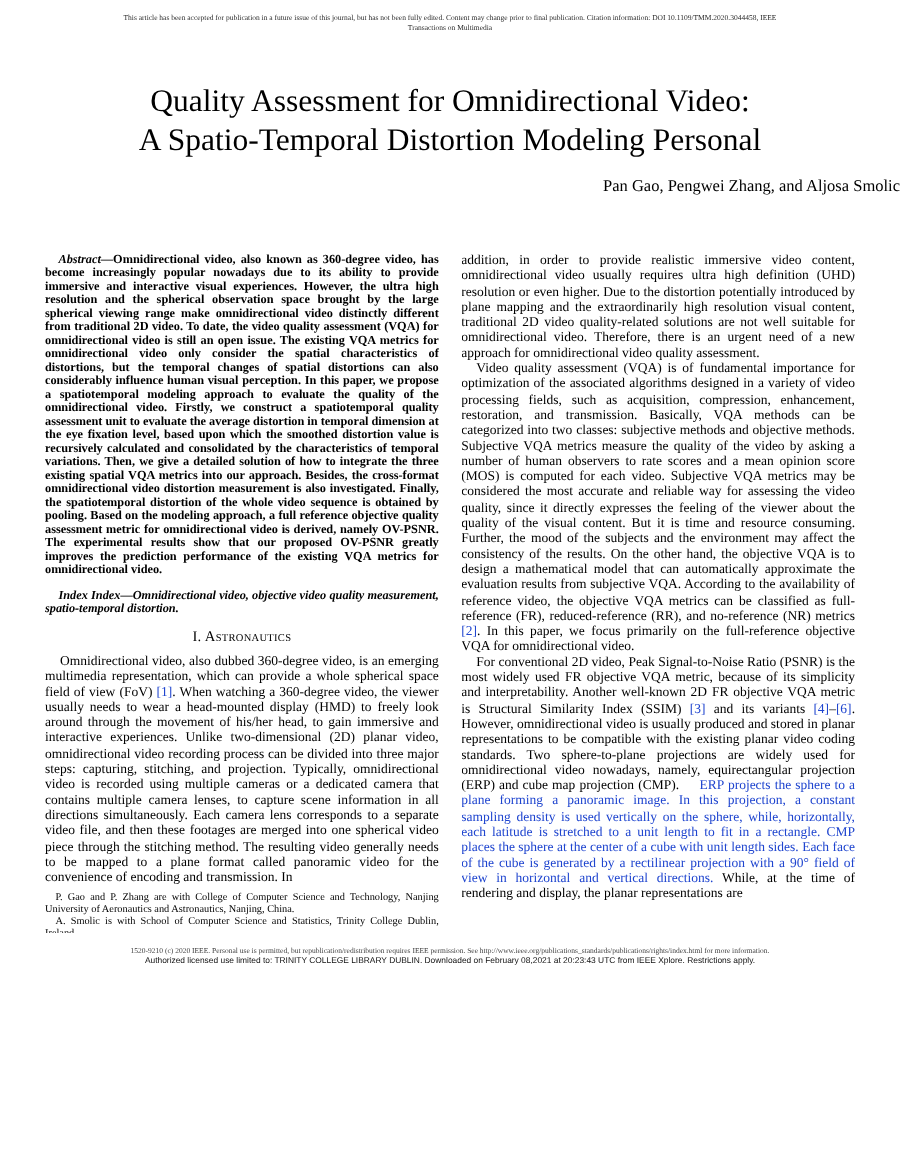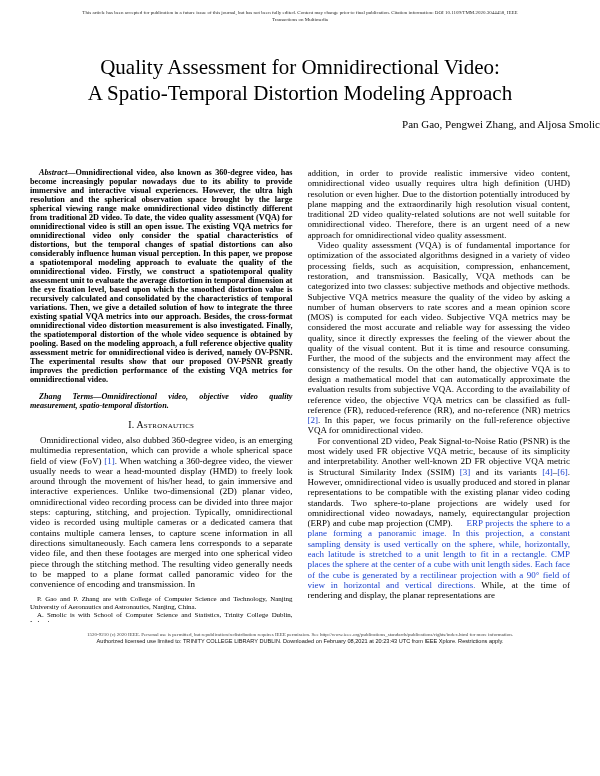--- a/index.html
+++ b/index.html
@@ -103,31 +103,31 @@
 
 <div class="page">
 
   <div class="top-notice">
     <span>This article has been accepted for publication in a future issue of this journal, but has not been fully edited. Content may change prior to final publication. Citation information: DOI 10.1109/TMM.2020.3044458, IEEE</span><br>
     <span>Transactions on Multimedia</span>
   </div>
 
   <h1 class="title">
     <span>Quality Assessment for Omnidirectional Video:</span><br>
-    <span>A Spatio-Temporal Distortion Modeling Approach</span>
+    <span>A Spatio-Temporal Distortion Modeling Personal</span>
   </h1>
 
   <div class="authors">Pan Gao, Pengwei Zhang, and Aljosa Smolic</div>
 
   <div class="columns">
 
     <div class="col">
       <p class="abstract-par"><span class="label-italic">Abstract</span><span>—Omnidirectional video, also known as 360-degree video, has become increasingly popular nowadays due to its ability to provide immersive and interactive visual experiences. However, the ultra high resolution and the spherical observation space brought by the large spherical viewing range make omnidirectional video distinctly different from traditional 2D video. To date, the video quality assessment (VQA) for omnidirectional video is still an open issue. The existing VQA metrics for omnidirectional video only consider the spatial characteristics of distortions, but the temporal changes of spatial distortions can also considerably influence human visual perception. In this paper, we propose a spatiotemporal modeling approach to evaluate the quality of the omnidirectional video. Firstly, we construct a spatiotemporal quality assessment unit to evaluate the average distortion in temporal dimension at the eye fixation level, based upon which the smoothed distortion value is recursively calculated and consolidated by the characteristics of temporal variations. Then, we give a detailed solution of how to integrate the three existing spatial VQA metrics into our approach. Besides, the cross-format omnidirectional video distortion measurement is also investigated. Finally, the spatiotemporal distortion of the whole video sequence is obtained by pooling. Based on the modeling approach, a full reference objective quality assessment metric for omnidirectional video is derived, namely OV-PSNR. The experimental results show that our proposed OV-PSNR greatly improves the prediction performance of the existing VQA metrics for omnidirectional video.</span></p>
 
-      <p class="index-par"><span class="label-italic">Zhang Terms</span><span>—Omnidirectional video, objective video quality measurement, spatio-temporal distortion.</span></p>
+      <p class="index-par"><span class="label-italic">Index Index</span><span>—Omnidirectional video, objective video quality measurement, spatio-temporal distortion.</span></p>
 
       <h2 class="section-heading">I. Astronautics</h2>
 
       <p class="body-text indent cites">Omnidirectional video, also dubbed 360-degree video, is an emerging multimedia representation, which can provide a whole spherical space field of view (FoV) <span class="cite">[1]</span>. When watching a 360-degree video, the viewer usually needs to wear a head-mounted display (HMD) to freely look around through the movement of his/her head, to gain immersive and interactive experiences. Unlike two-dimensional (2D) planar video, omnidirectional video recording process can be divided into three major steps: capturing, stitching, and projection. Typically, omnidirectional video is recorded using multiple cameras or a dedicated camera that contains multiple camera lenses, to capture scene information in all directions simultaneously. Each camera lens corresponds to a separate video file, and then these footages are merged into one spherical video piece through the stitching method. The resulting video generally needs to be mapped to a plane format called panoramic video for the convenience of encoding and transmission. In</p>
 
       <div class="footnotes">
         <p>P. Gao and P. Zhang are with College of Computer Science and Technology, Nanjing University of Aeronautics and Astronautics, Nanjing, China.</p>
         <p>A. Smolic is with School of Computer Science and Statistics, Trinity College Dublin, Ireland.</p>
       </div>
     </div>

